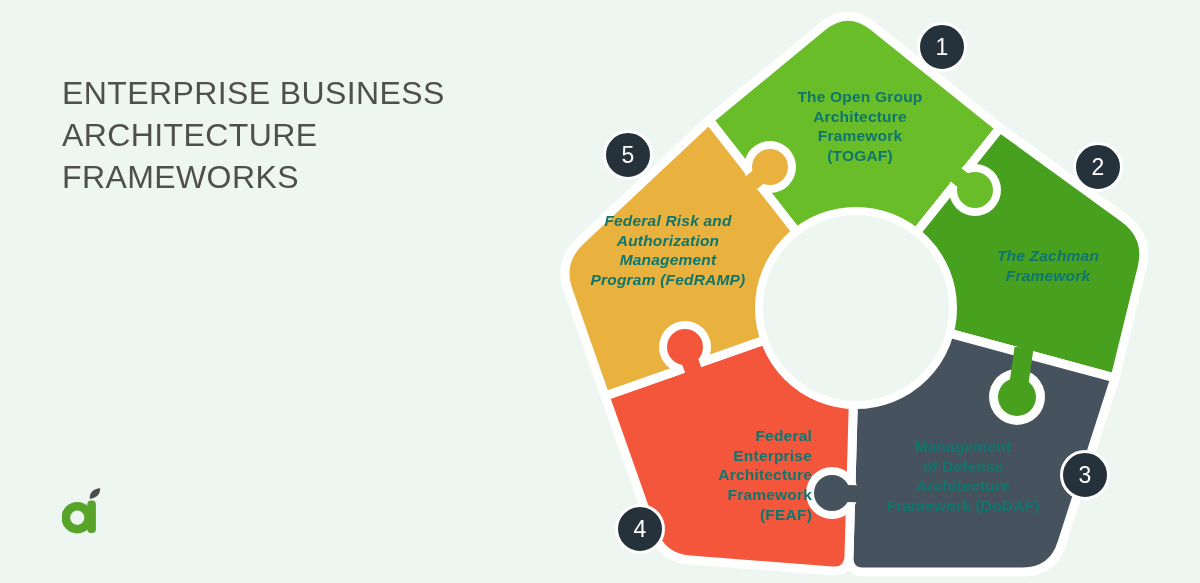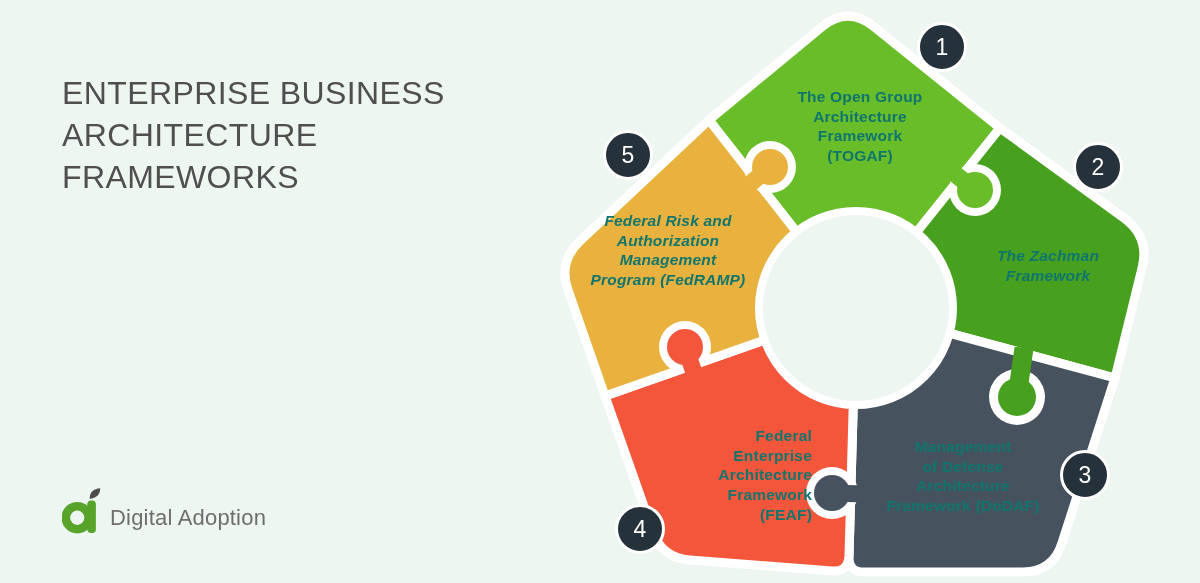--- a/index.html
+++ b/index.html
@@ -102,16 +102,15 @@
   <div class="badge" style="left:1060px;top:450px;">3</div>
   <div class="badge" style="left:615px;top:504px;">4</div>
   <div class="badge" style="left:603px;top:130px;">5</div>
 
   <div class="logo">
     <svg width="42" height="50" viewBox="0 0 44 50">
       <circle cx="16" cy="31" r="12" fill="none" stroke="#58a32a" stroke-width="9"></circle>
       <rect x="26.5" y="13" width="9" height="34" rx="4" fill="#58a32a"></rect>
       <path d="M 29 11 C 29 4 33 0.5 40 0 C 40 6.5 36 10.5 29 11 Z" fill="#4d4d4d"></path>
     </svg>
-    <span class="logo-text">Digital Adoption</span>
   </div>
 
 </div>
 
 </body></html>

